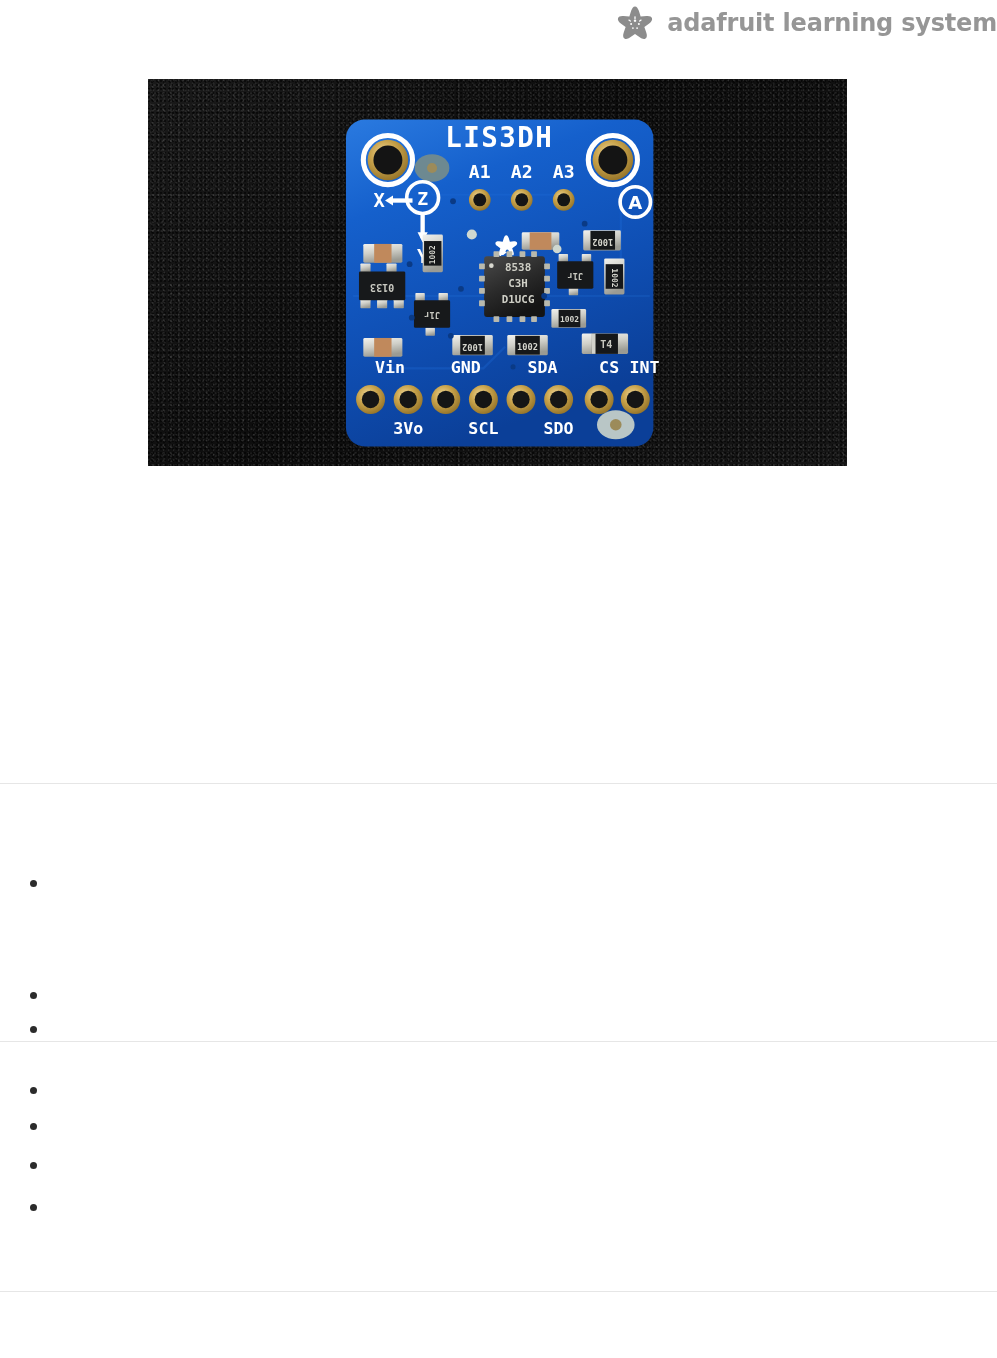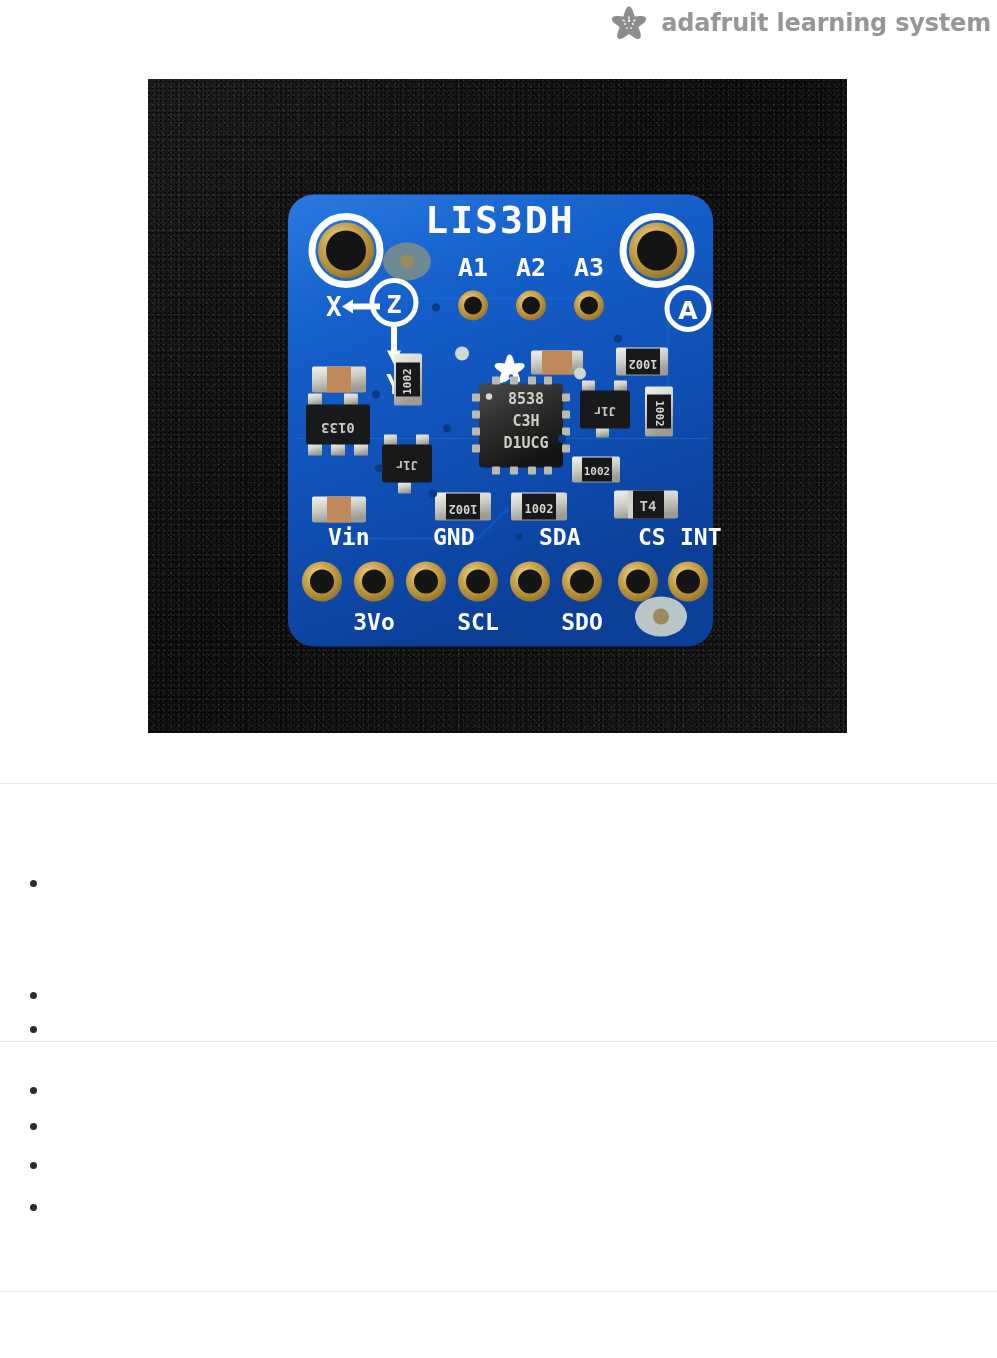--- a/index.html
+++ b/index.html
@@ -22,21 +22,21 @@
 
   
   .site-header {
     position: absolute;
     top: 0;
     right: 0;
     height: 46px;
     display: flex;
     align-items: center;
     gap: 13px;
-    padding-right: 6px;
+    padding-right: 0;
   }
   .brand-logo {
     width: 38px;
     height: 36px;
     display: block;
     flex: 0 0 auto;
   }
   .brand-text {
     font-family: "DejaVu Sans", sans-serif;
     font-size: 24px;
@@ -46,21 +46,21 @@
     white-space: nowrap;
     line-height: 1;
   }
 
   
   .photo-figure {
     position: absolute;
     left: 148px;
     top: 79px;
     width: 699px;
-    height: 654px;
+    height: 387px;
     overflow: hidden;
   }
   .photo-bg {
     position: absolute;
     inset: 0;
     background-color: #121212;
     background-image:
       radial-gradient(circle at 12% 18%, rgba(255,255,255,0.09) 0.6px, transparent 1.2px),
       radial-gradient(circle at 38% 62%, rgba(255,255,255,0.07) 0.6px, transparent 1.2px),
       radial-gradient(circle at 72% 28%, rgba(255,255,255,0.08) 0.6px, transparent 1.2px),

